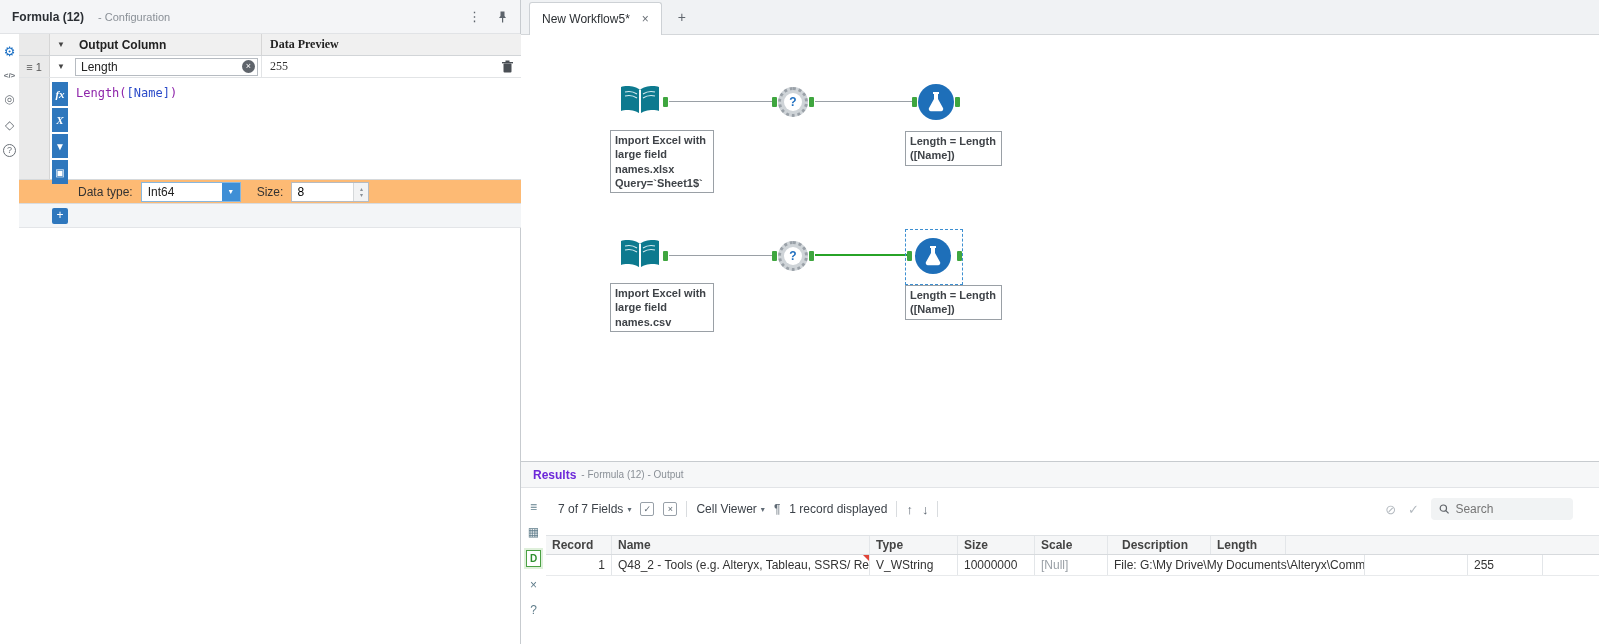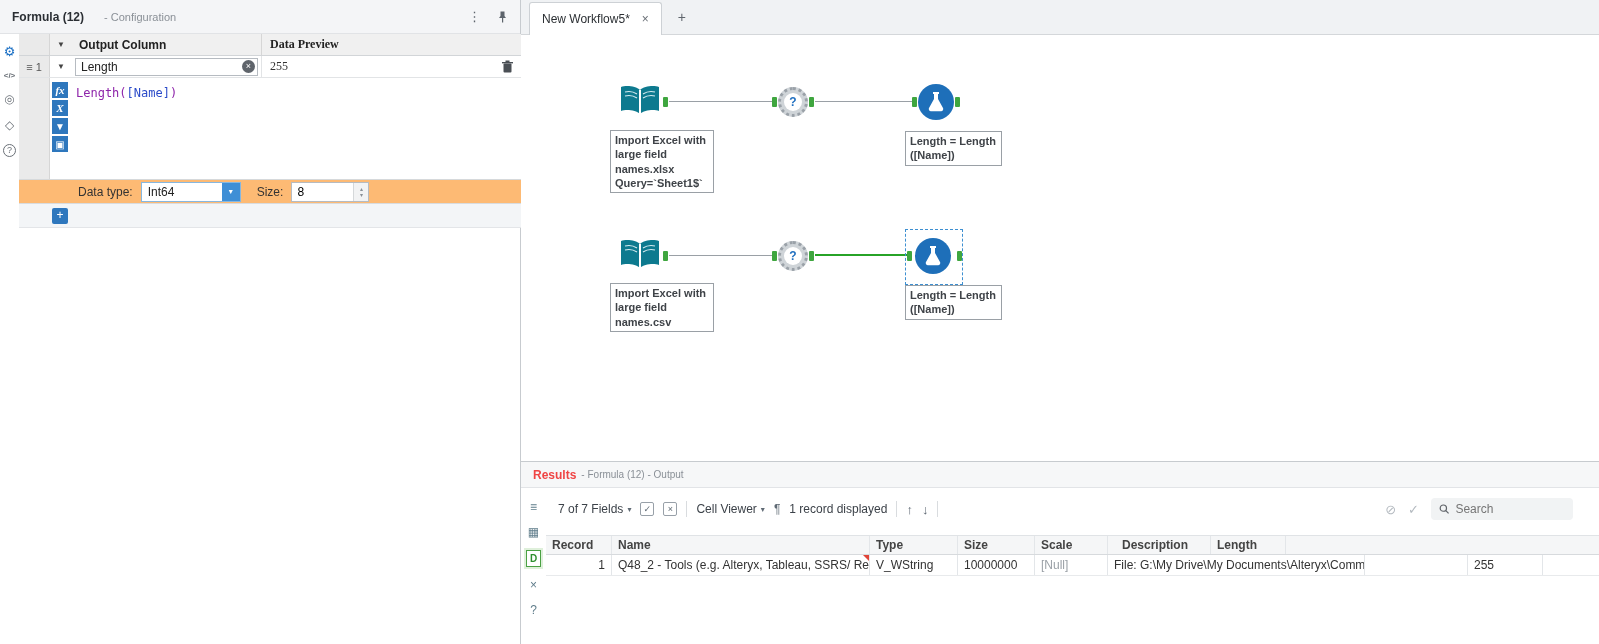--- a/index.html
+++ b/index.html
@@ -3,21 +3,21 @@
 <meta charset="utf-8">
 <style>
   * { box-sizing:border-box; margin:0; padding:0; }
   body { font-family:"Liberation Sans",sans-serif; font-size:12px; color:#333; background:#e9eaec; }
   .app { position:relative; width:1599px; height:644px; background:#fff; overflow:hidden; }
 
   
   .config { position:absolute; left:0; top:0; width:521px; height:644px; background:#fff; border-right:1px solid #c7cbcf; }
   .cfg-header { position:absolute; top:0; left:0; right:0; height:34px; background:#f4f5f7; border-bottom:1px solid #e1e3e6; display:flex; align-items:center; padding:15px 12px; gap:4px; }
   .cfg-title { font-weight:bold; color:#2a2e33; }
-  .cfg-sub { color:#8a9097; font-size:11px; margin-left:16px; }
+  .cfg-sub { color:#8a9097; font-size:11px; margin-left:10px; }
   .hdr-actions { margin-left:auto; display:flex; align-items:center; gap:16px; color:#5c636b; }
   .menu-dots { font-size:13px; }
   .strip { position:absolute; left:0; top:34px; width:19px; bottom:0; display:flex; flex-direction:column; align-items:center; padding-top:10px; gap:12px; }
   .strip span { font-size:12px; color:#6a7077; }
   .strip .active { color:#1a6fc4; font-size:13px; }
   .strip .xml { font-size:8px; font-weight:bold; }
   .strip .helpc { width:13px; height:13px; border:1px solid #6a7077; border-radius:50%; font-size:9px; line-height:11px; text-align:center; }
 
   .cfg-grid { position:absolute; left:19px; top:34px; width:502px; }
   .g-head { display:flex; height:22px; background:#f0f0f0; border-bottom:1px solid #d2d5d8; font-weight:bold; color:#222; align-items:center; }
@@ -28,21 +28,21 @@
   .g-row { display:flex; height:22px; background:#fff; border-bottom:1px solid #e2e4e6; align-items:center; }
   .g-row .cell-out { padding:0 3px; border-right:1px solid #e2e4e6; }
   .oc-wrap { position:relative; width:184px; }
   .oc-input { width:100%; height:18px; border:1px solid #b6bbc1; font-size:12px; padding:0 20px 0 5px; font-family:inherit; color:#222; }
   .clear-btn { position:absolute; right:3px; top:2.5px; width:13px; height:13px; border-radius:50%; background:#5f646b; color:#fff; font-size:9px; line-height:13px; text-align:center; cursor:pointer; }
   .trash-btn { margin-left:auto; margin-right:8px; display:flex; cursor:pointer; }
 
   .g-expr { display:flex; height:102px; border-bottom:1px solid #d6d9db; background:#fff; }
   .expr-body { position:relative; flex:1; }
   .tiles { position:absolute; left:2px; top:4px; display:flex; flex-direction:column; gap:2px; }
-  .tile { width:16px; height:16px; background:#2e77bd; color:#fff; display:flex; align-items:center; justify-content:center; font-size:10px; cursor:pointer; }
+  .tile { width:16px; height:24px; background:#2e77bd; color:#fff; display:flex; align-items:center; justify-content:center; font-size:10px; cursor:pointer; }
   .tile.it { font-style:italic; font-family:"Liberation Serif",serif; font-weight:bold; font-size:11px; }
   .code { position:absolute; left:26px; top:8px; font-family:"DejaVu Sans Mono",monospace; font-size:12px; }
   .tok-f { color:#8e24aa; } .tok-p { color:#8e24aa; } .tok-c { color:#2b4bc9; }
 
   .g-foot { display:flex; align-items:center; height:24px; background:#fdba74; border-bottom:1px solid #d9dcdf; color:#333; }
   .lbl-dt { margin-left:59px; }
   .dd { margin-left:8px; width:100px; height:20px; background:#fff; border:1px solid #86b7e0; display:flex; cursor:pointer; }
   .dd-val { flex:1; padding:2px 6px; color:#222; }
   .dd-btn { width:18px; background:#3f8fd6; color:#fff; display:flex; align-items:center; justify-content:center; font-size:8px; }
   .lbl-size { margin-left:16px; }
@@ -65,21 +65,21 @@
   .tool { position:absolute; cursor:pointer; }
   .qtool { position:absolute; width:30px; height:30px; border-radius:50%; background:#cfd4d8; border:3px dotted #9aa1a8; display:flex; align-items:center; justify-content:center; cursor:pointer; }
   .qinner { width:18px; height:18px; border-radius:50%; background:#fff; color:#1f6fc0; font-weight:bold; font-size:12px; display:flex; align-items:center; justify-content:center; }
   .ftool { position:absolute; width:36px; height:36px; border-radius:50%; background:#1e6fb9; display:flex; align-items:center; justify-content:center; cursor:pointer; }
   .selbox { position:absolute; border:1px dashed #3d8fd1; }
   .annotation { position:absolute; background:#fff; border:1px solid #9aa0a6; padding:2px 4px; font-size:11px; font-weight:600; color:#3f4348; white-space:pre-line; line-height:1.3; cursor:pointer; }
 
   
   .results { position:absolute; left:521px; top:461px; width:1078px; height:183px; background:#fff; border-top:1px solid #c7cbcf; }
   .res-header { height:26px; background:#f6f7f8; border-bottom:1px solid #e2e4e7; display:flex; align-items:center; padding-left:12px; gap:5px; }
-  .res-title { font-weight:bold; color:#ef4444; }
+  .res-title { font-weight:bold; color:#6d28d9; }
   .res-sub { color:#8a9097; font-size:10px; }
   .res-strip { position:absolute; left:0; top:26px; width:25px; bottom:0; display:flex; flex-direction:column; align-items:center; padding-top:12px; gap:11px; }
   .gicon { font-size:12px; color:#607d8b; cursor:pointer; }
   .data-icon { width:15px; height:17px; background:#fff; border:1px solid #4ba144; color:#2f8f2f; font-weight:bold; font-size:10px; display:flex; align-items:center; justify-content:center; box-shadow:0 0 0 2px #dff0db; cursor:pointer; }
   .res-toolbar { position:absolute; left:25px; right:0; top:32px; height:30px; display:flex; align-items:center; padding:0 12px; gap:9px; color:#3c4249; }
   .ddtext { display:flex; align-items:center; cursor:pointer; }
   .caret { font-size:8px; color:#5f6a74; margin-left:4px; }
   .sqicon { width:14px; height:14px; border:1px solid #98a0a8; border-radius:2px; font-size:9px; display:flex; align-items:center; justify-content:center; color:#5f6a74; cursor:pointer; }
   .arrow { font-size:13px; color:#5b6570; cursor:pointer; }
   .vsep { width:1px; height:16px; background:#d9dcdf; }

